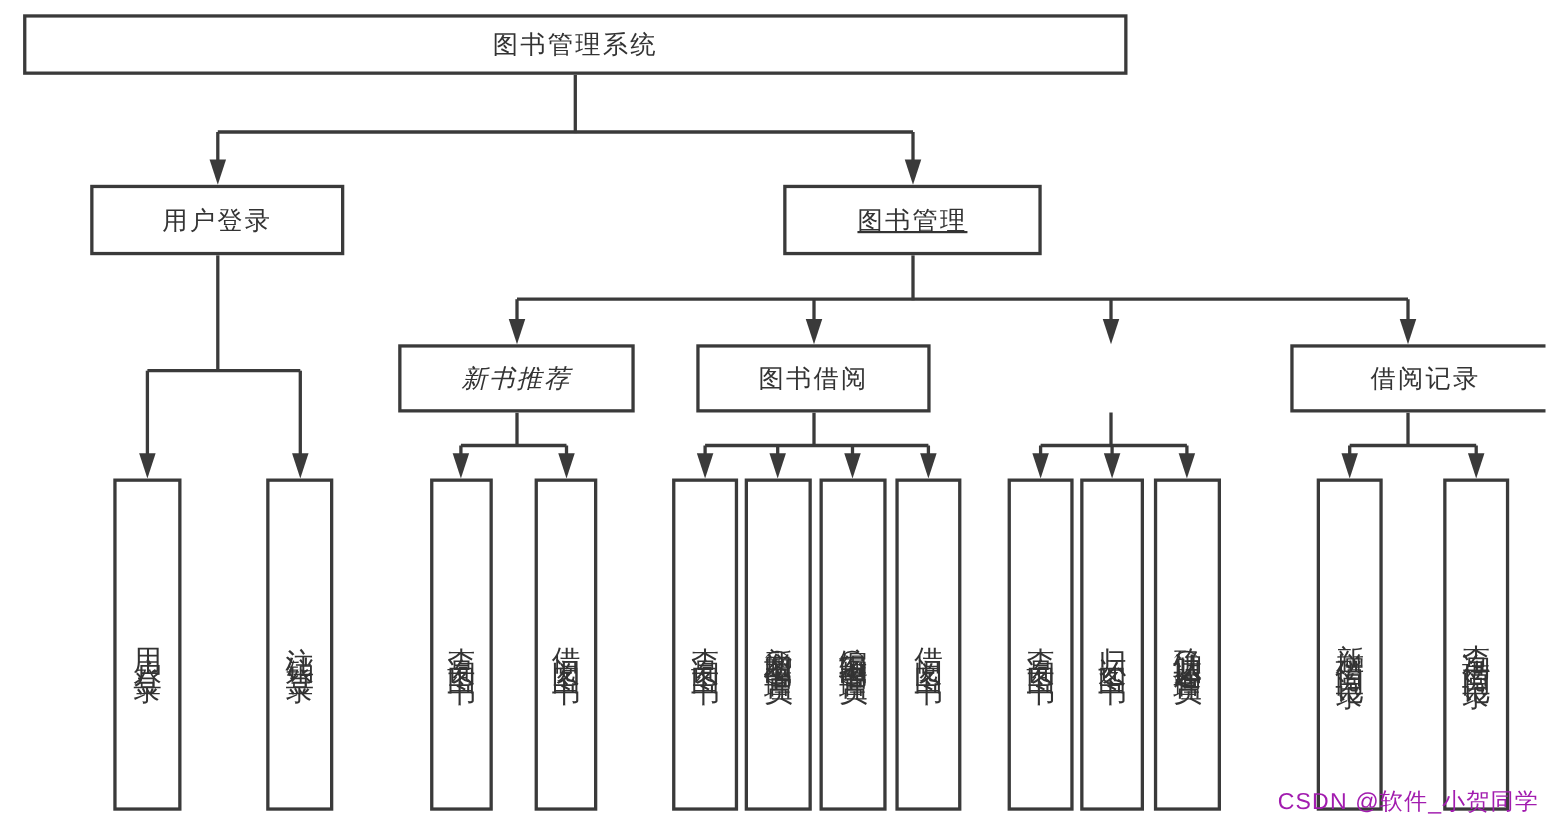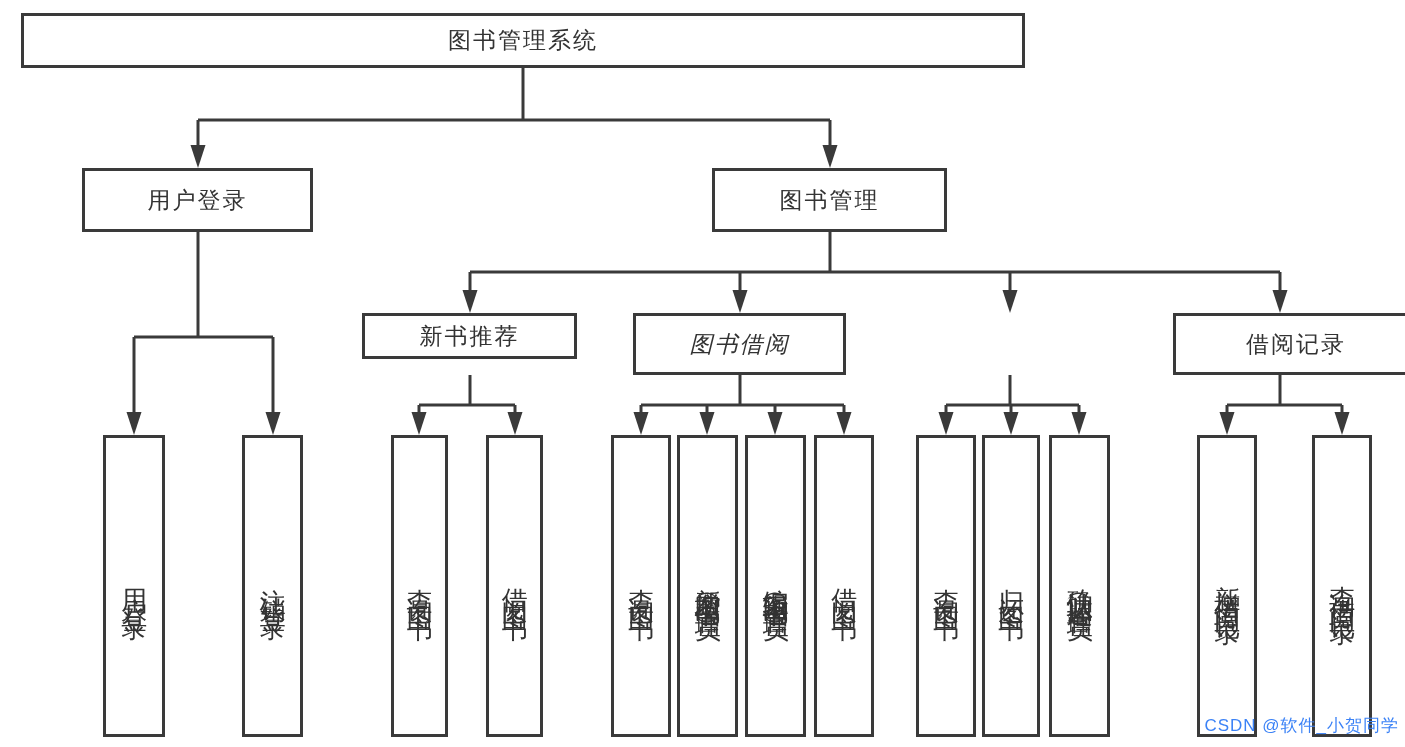--- a/index.html
+++ b/index.html
@@ -8,35 +8,35 @@
   .connectors{position:absolute;left:0;top:0;z-index:0;}
   .box{position:absolute;box-sizing:border-box;border:3px solid #3a3a3a;background:#fff;
        display:flex;align-items:center;justify-content:center;color:#333;z-index:1;}
   .box.h{font-size:23px;letter-spacing:2px;white-space:nowrap;}
   .vtext{writing-mode:vertical-rl;text-orientation:upright;font-size:26px;letter-spacing:9px;line-height:1.05;}
   .tight .vtext{letter-spacing:4px;}
   .mid .vtext{letter-spacing:7px;}
   
   .n-root{left:21px;top:13px;width:1004px;height:55px;}
   .n-user{left:82px;top:168px;width:231px;height:64px;}
-  .n-book{left:712px;top:168px;width:235px;height:64px;}
-  .n-new{left:362px;top:313px;width:215px;height:46px;}
-  .n-borrow{left:633px;top:313px;width:213px;height:62px;font-style:italic;}
+  .n-book{left:712px;top:168px;width:235px;height:64px;text-decoration:underline;}
+  .n-new{left:362px;top:313px;width:215px;height:62px;font-style:italic;}
+  .n-borrow{left:633px;top:313px;width:213px;height:62px;}
   .n-current{left:903px;top:313px;width:214px;height:62px;}
   .n-records{left:1173px;top:313px;width:246px;height:62px;}
   .leaf{top:435px;height:302px;}
   .n-u1{left:103px;width:62px;}  .n-u2{left:242px;width:61px;}
   .n-nb1{left:391px;width:57px;} .n-nb2{left:486px;width:57px;}
   .n-bb1{left:611px;width:60px;} .n-bb2{left:677px;width:61px;}
   .n-bb3{left:745px;width:61px;} .n-bb4{left:814px;width:60px;}
   .n-cb1{left:916px;width:60px;} .n-cb2{left:982px;width:58px;}
   .n-cb3{left:1049px;width:61px;}
   .n-br1{left:1197px;width:60px;} .n-br2{left:1312px;width:60px;}
-  .watermark{position:absolute;right:6px;top:714px;z-index:3;font-size:17px;
-             color:#3b82f6;letter-spacing:1px;white-space:nowrap;}
+  .watermark{position:absolute;right:6px;top:714px;z-index:3;font-size:21px;
+             color:#a21caf;letter-spacing:1px;white-space:nowrap;}
 </style>
 </head>
 <body>
 
 <div class="canvas">
 
   <svg id="connectors" class="connectors" width="1405" height="747">
       <line x1="523" y1="68" x2="523" y2="121" stroke="#3a3a3a" stroke-width="3"></line>
       <line x1="198" y1="120" x2="830" y2="120" stroke="#3a3a3a" stroke-width="3"></line>
       <line x1="198" y1="232" x2="198" y2="338" stroke="#3a3a3a" stroke-width="3"></line>

